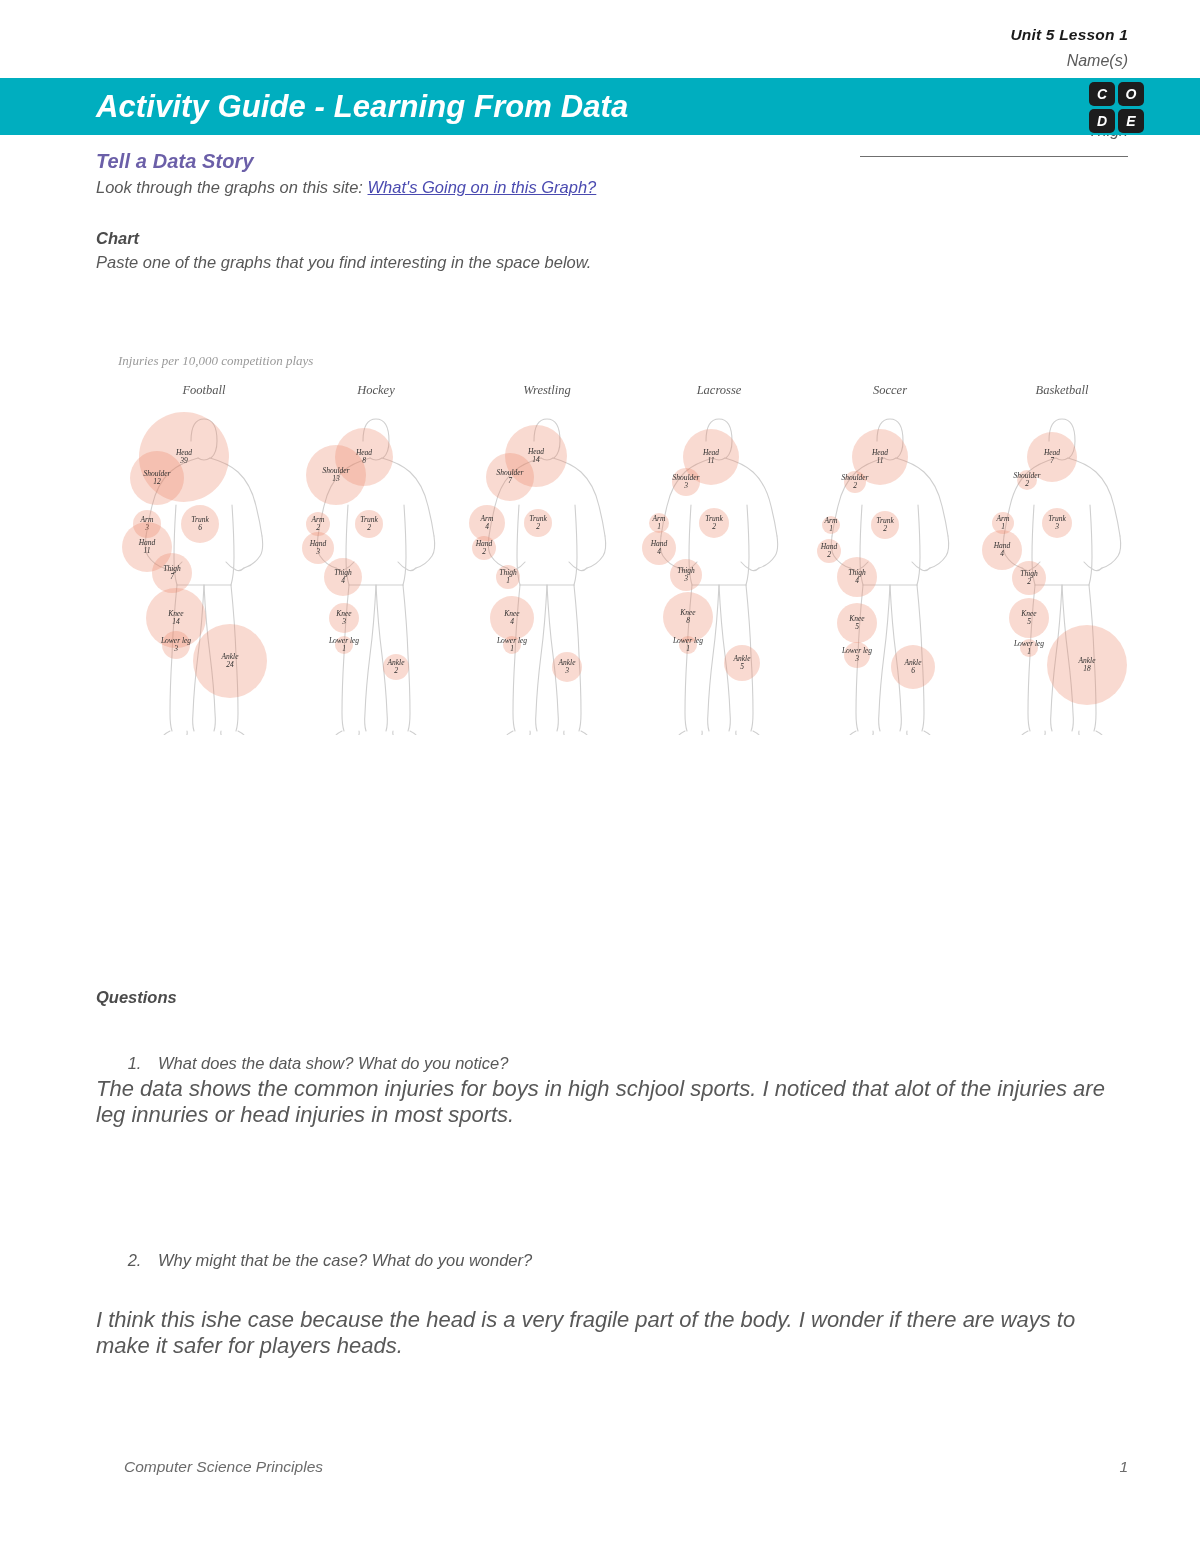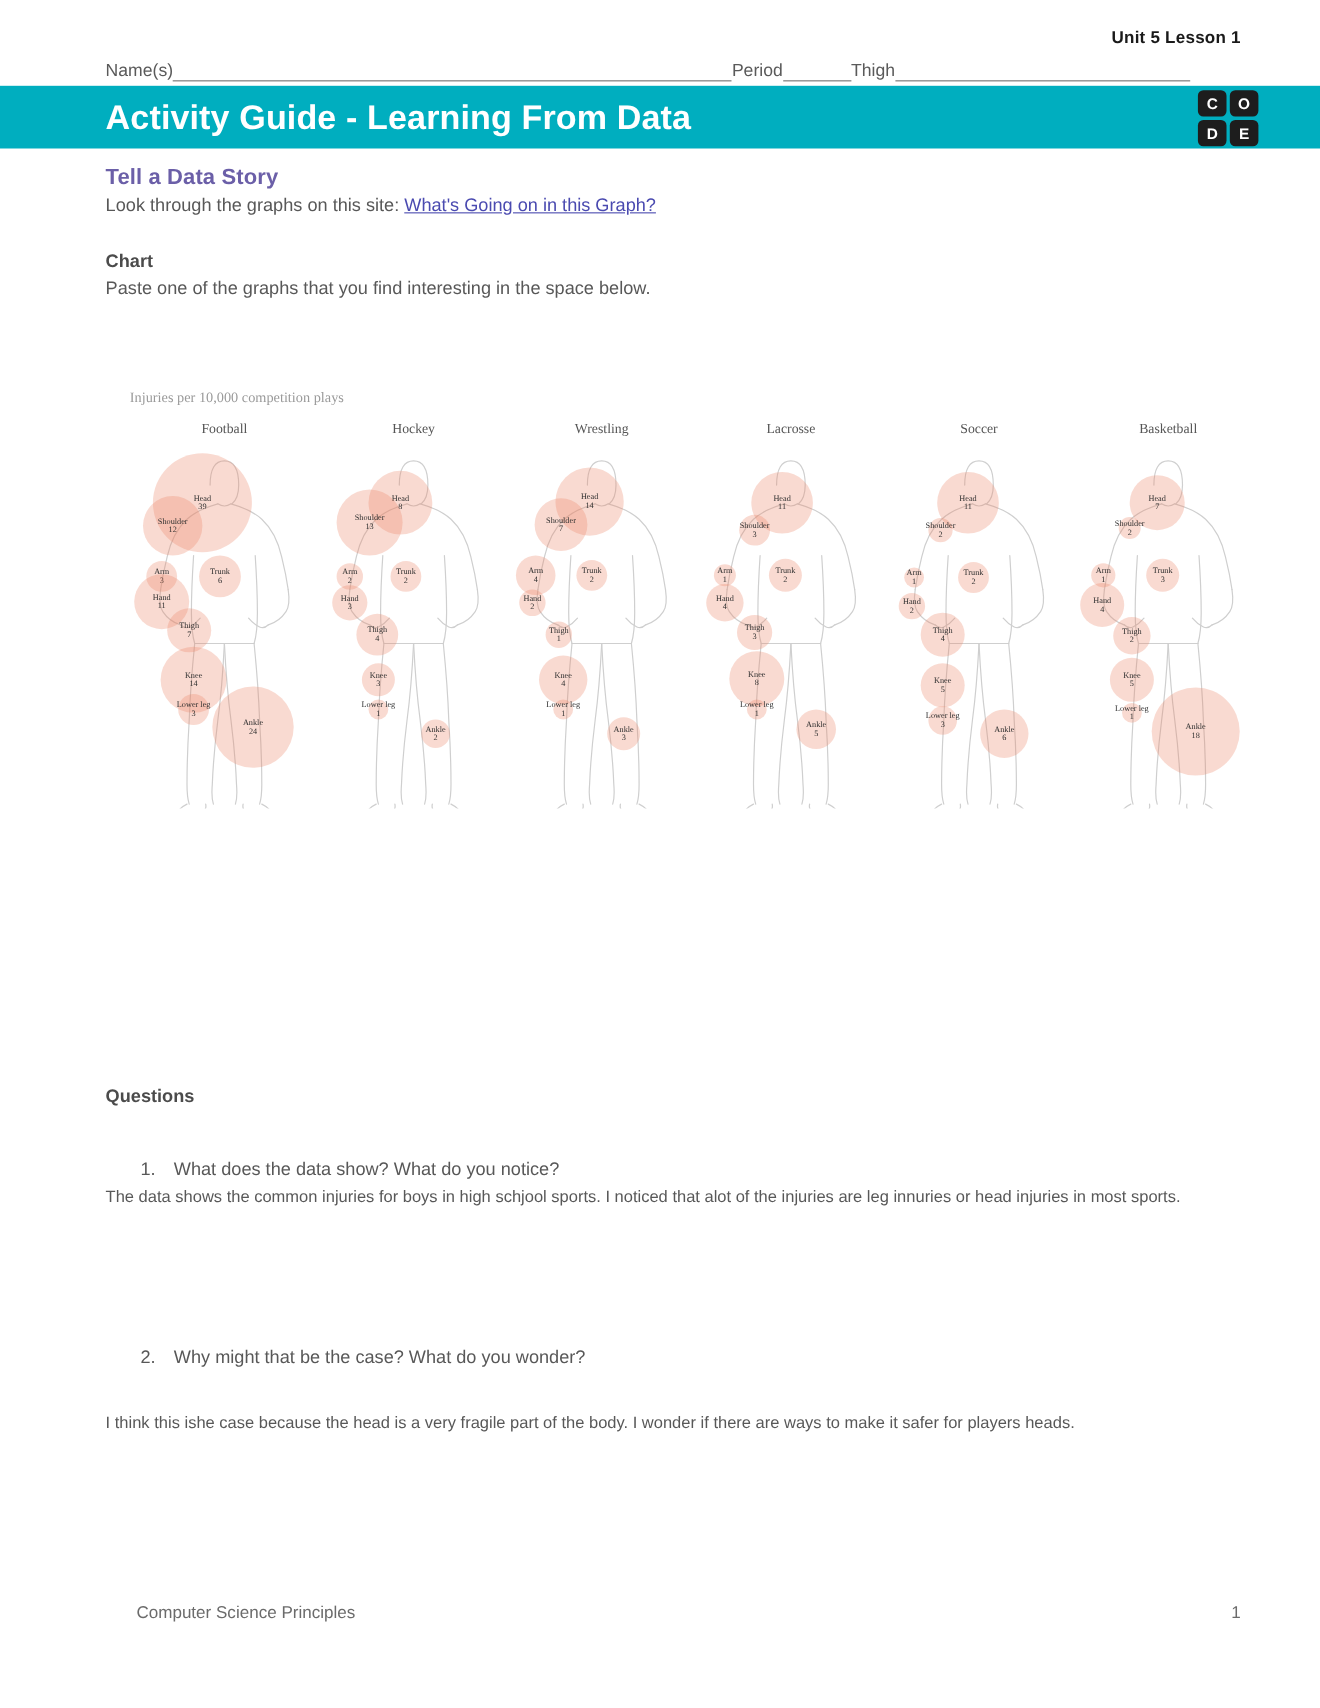--- a/index.html
+++ b/index.html
@@ -12,20 +12,21 @@
     height: 1553px;
     font-family: "Liberation Sans", sans-serif;
     color: #444444;
     position: relative;
     overflow: hidden;
   }
   .page {
     position: relative;
     width: 1200px;
     height: 1112px;
+    font-style: italic;
   }
 
   
   .unit-line {
     position: absolute;
     top: 26px;
     right: 72px;
     font-size: 15.5px;
     font-weight: bold;
     color: #1a1a1a;
@@ -34,20 +35,21 @@
   .name-row {
     position: absolute;
     top: 52px;
     left: 96px;
     right: 72px;
     height: 22px;
     font-size: 16px;
     color: #5a5a5a;
     display: flex;
     align-items: flex-end;
+    flex-direction: column;
   }
   .name-row .lbl { white-space: nowrap; }
   .rule { border-bottom: 1.3px solid #6f6f6f; flex: 0 0 auto; height: 16px; }
   .rule.r-name   { width: 508px; }
   .rule.r-period { width: 62px; }
   .rule.r-date   { width: 268px; }
 
   
   .banner {
     position: absolute;
@@ -222,21 +224,21 @@
     padding-left: 50px;
   }
   ol.qlist li {
     font-size: 16.5px;
     line-height: 25px;
     color: #585858;
     padding-left: 12px;
   }
   .answer {
     margin: 0;
-    font-size: 15px;
+    font-size: 22px;
     line-height: 26px;
     color: #585858;
   }
   .q2-block { margin-top: 120px; }
   .answer.a2 { margin-top: 34px; }
 
   
   .footer {
     position: absolute;
     left: 124px;

